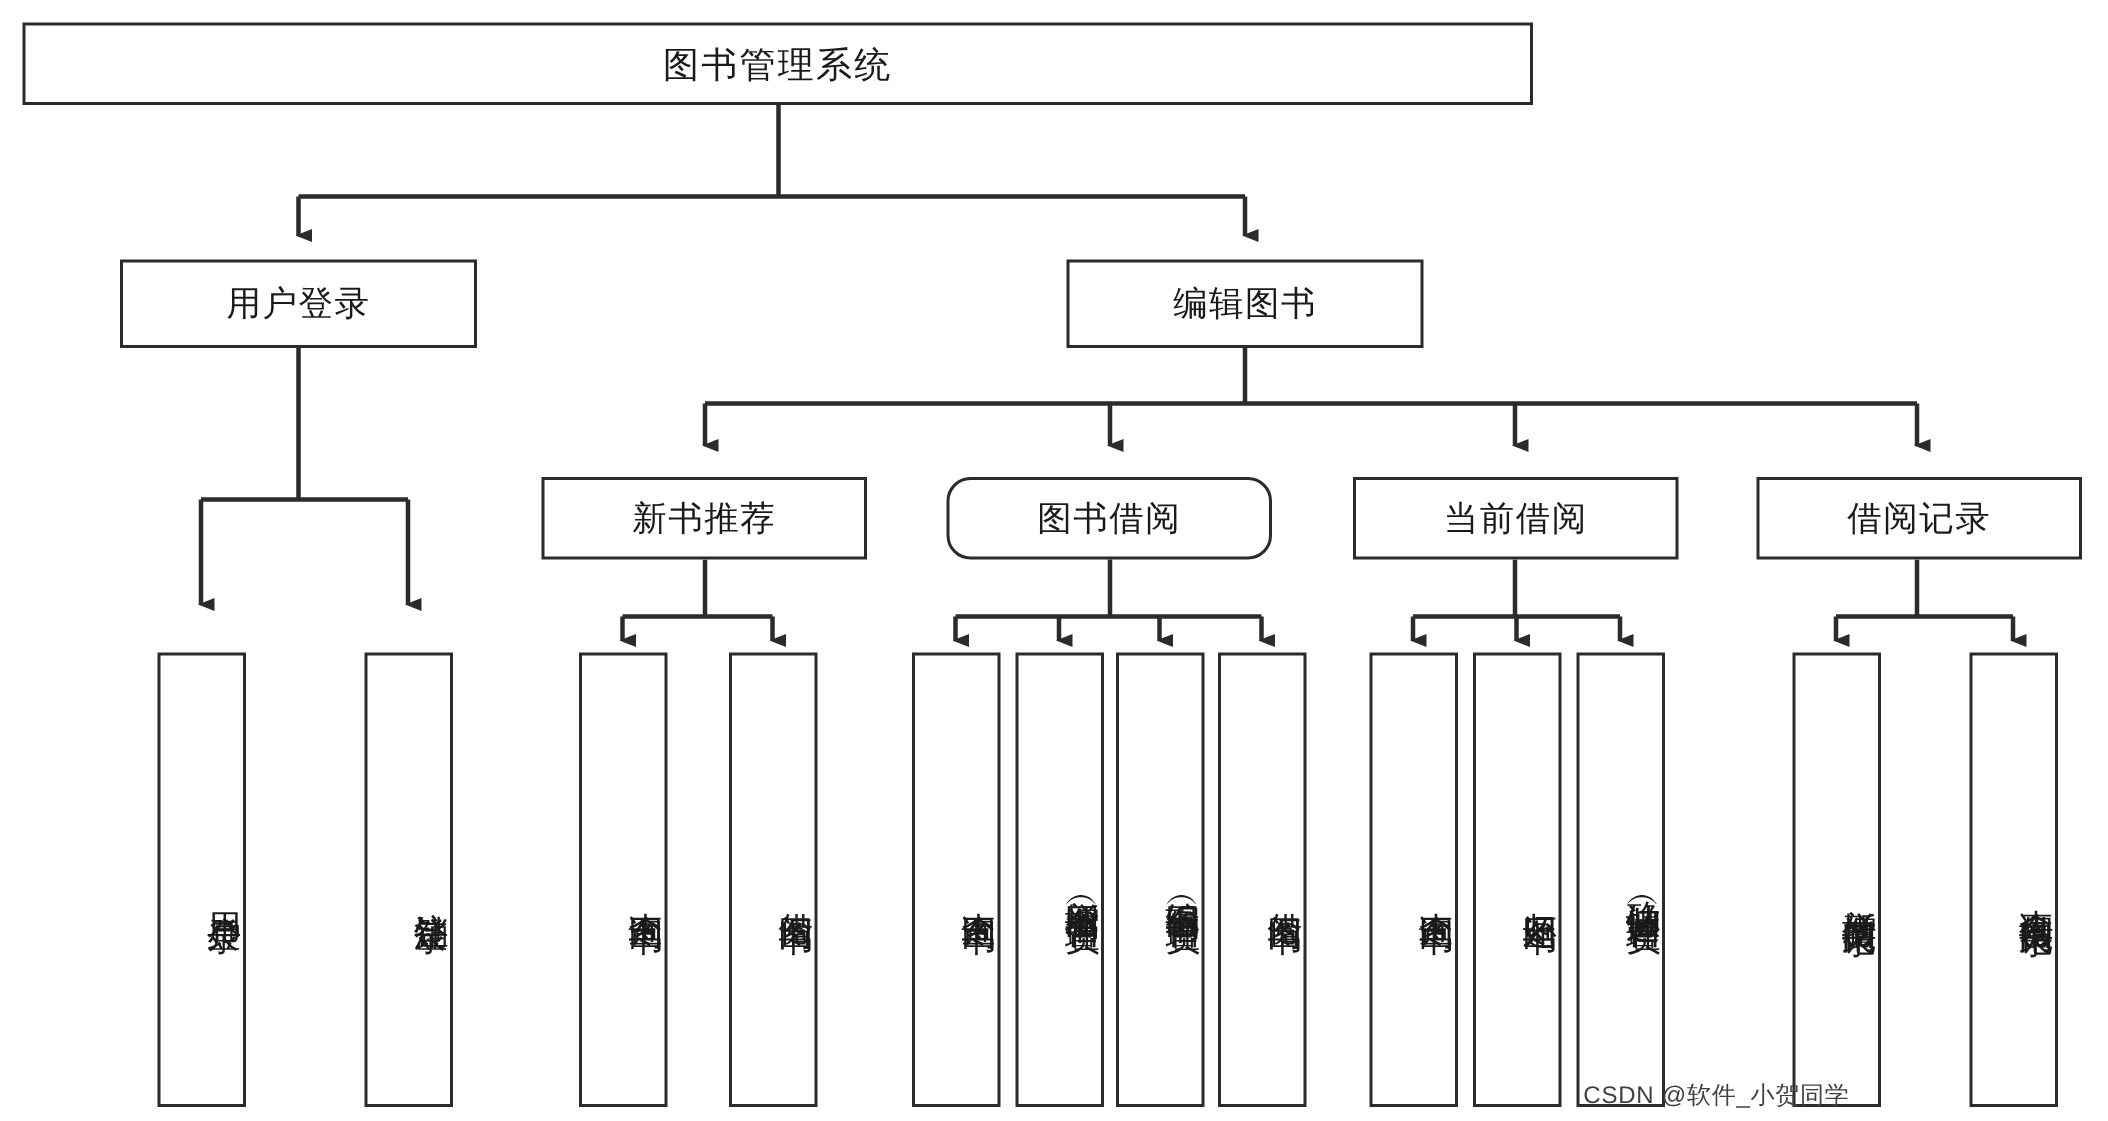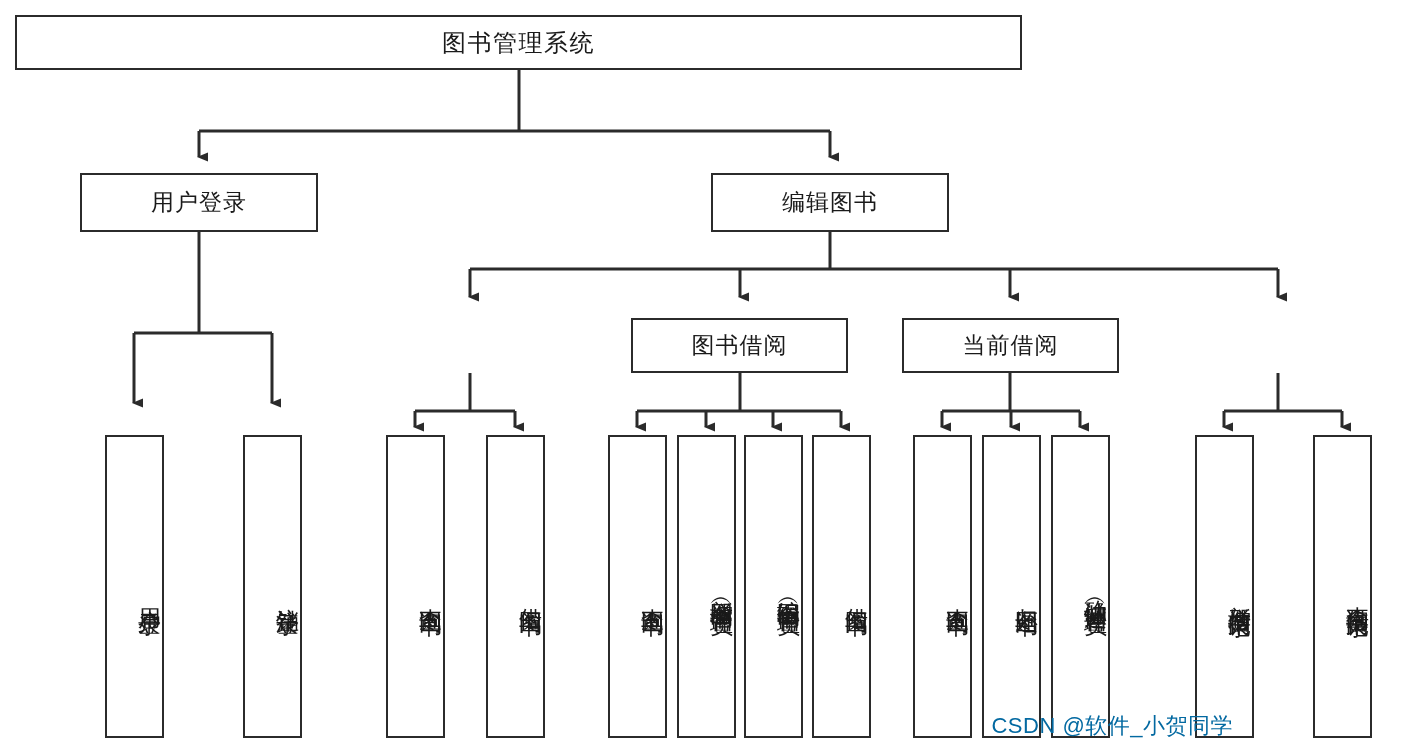--- a/index.html
+++ b/index.html
@@ -55,22 +55,22 @@
     white-space:pre;
     display:block;
   }
   .node.v .label{
     white-space:normal;
   }
   .watermark{
     position:absolute;
     right:12px;
     bottom:6px;
-    font-size:22px;
-    color:#0369a1;
+    font-size:16px;
+    color:#404040;
     letter-spacing:0.5px;
     white-space:pre;
   }
 </style>
 </head>
 <body>
 
 <div id="diagram">
 
   <svg id="edges" viewBox="0 0 1405 747" width="1405" height="747" xmlns="http://www.w3.org/2000/svg">
@@ -127,25 +127,31 @@
     <span class="label">图书管理系统</span>
   </div>
 
   <div class="node h" style="left:80px;top:173px;width:238px;height:59px;">
     <span class="label">用户登录</span>
   </div>
   <div class="node h" style="left:711px;top:173px;width:238px;height:59px;">
     <span class="label">编辑图书</span>
   </div>
 
-  <div class="node h" style="left:631px;top:318px;width:217px;height:55px;">
+  <div class="node h" style="left:361px;top:318px;width:217px;height:55px;">
+    <span class="label">新书推荐</span>
+  </div>
+  <div class="node h" style="left:631px;top:318px;width:217px;height:55px;border-radius:16px;">
     <span class="label">图书借阅</span>
   </div>
   <div class="node h" style="left:902px;top:318px;width:217px;height:55px;text-align:right;">
     <span class="label">当前借阅</span>
+  </div>
+  <div class="node h" style="left:1171px;top:318px;width:217px;height:55px;">
+    <span class="label">借阅记录</span>
   </div>
 
   <div class="node v" style="left:105px;top:435px;width:59px;height:303px;">
     <span class="label">用户登录</span>
   </div>
   <div class="node v" style="left:243px;top:435px;width:59px;height:303px;">
     <span class="label">注销登录</span>
   </div>
 
   <div class="node v" style="left:386px;top:435px;width:59px;height:303px;">

